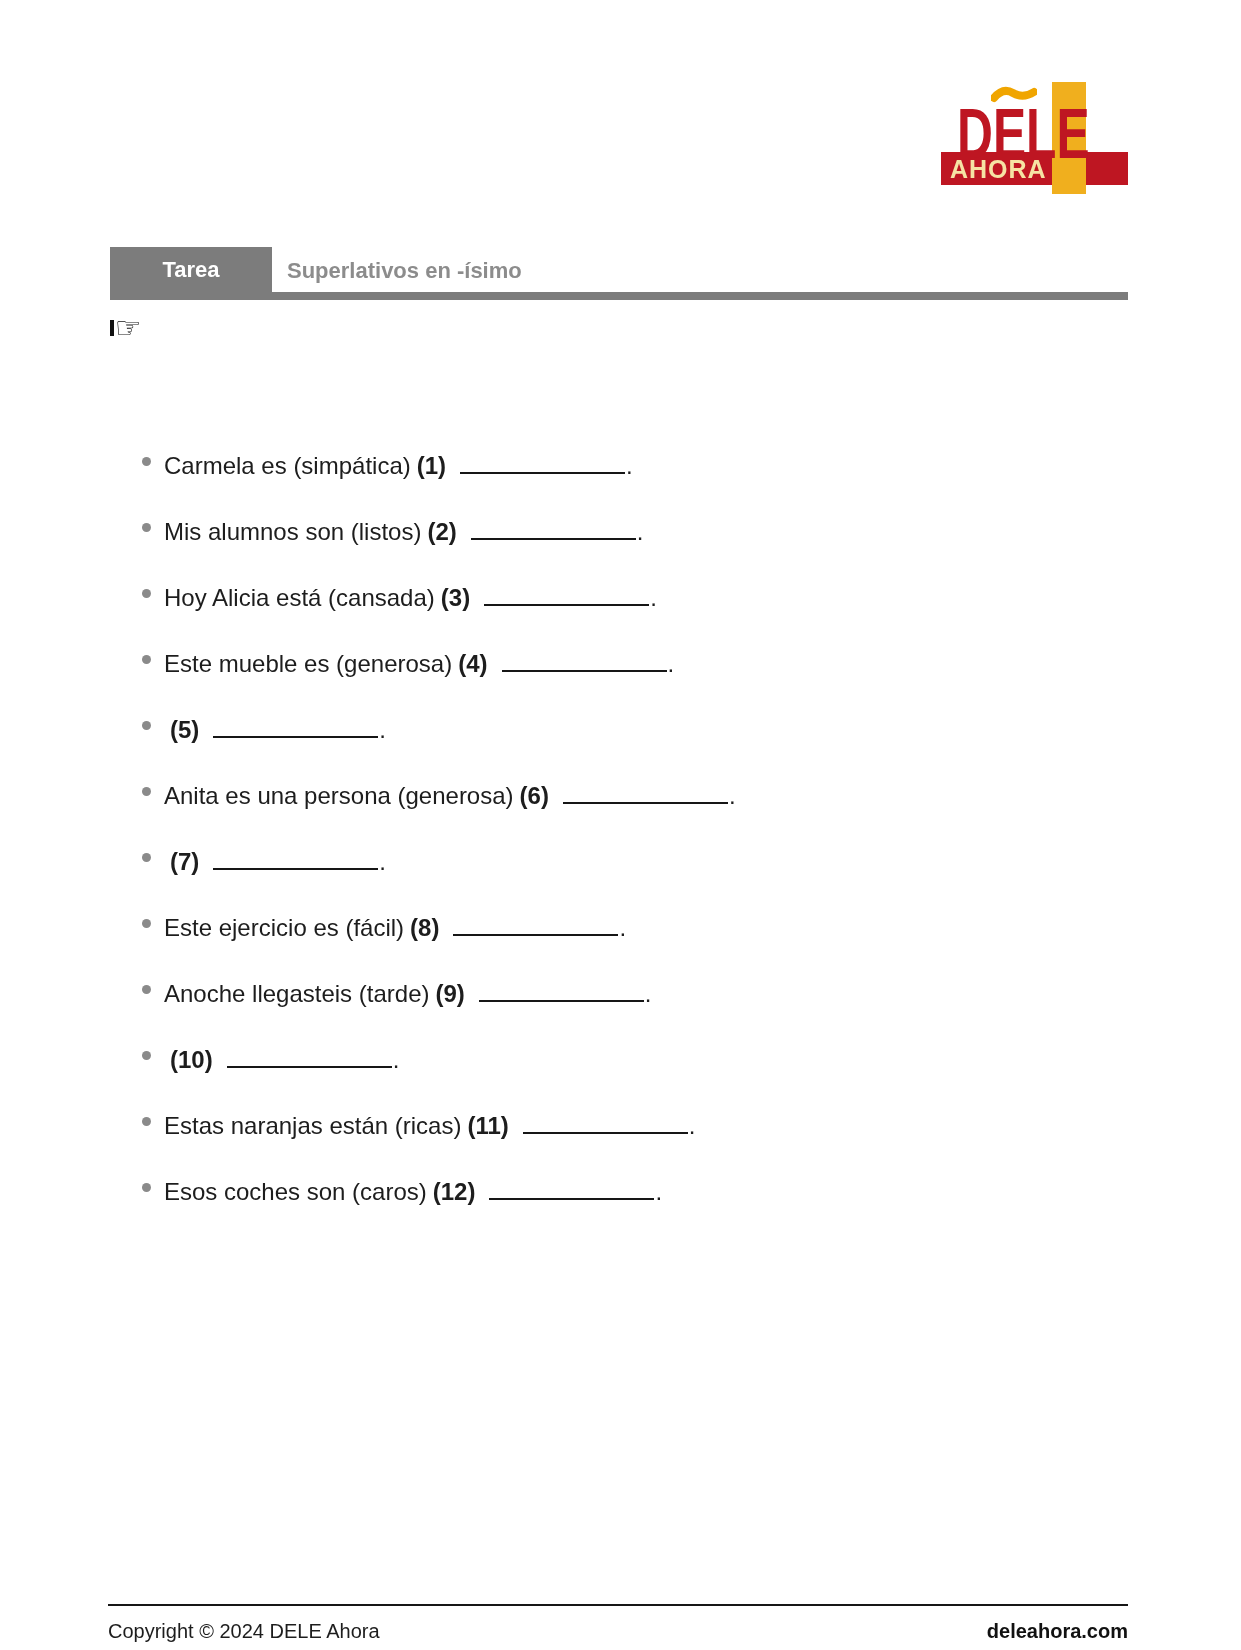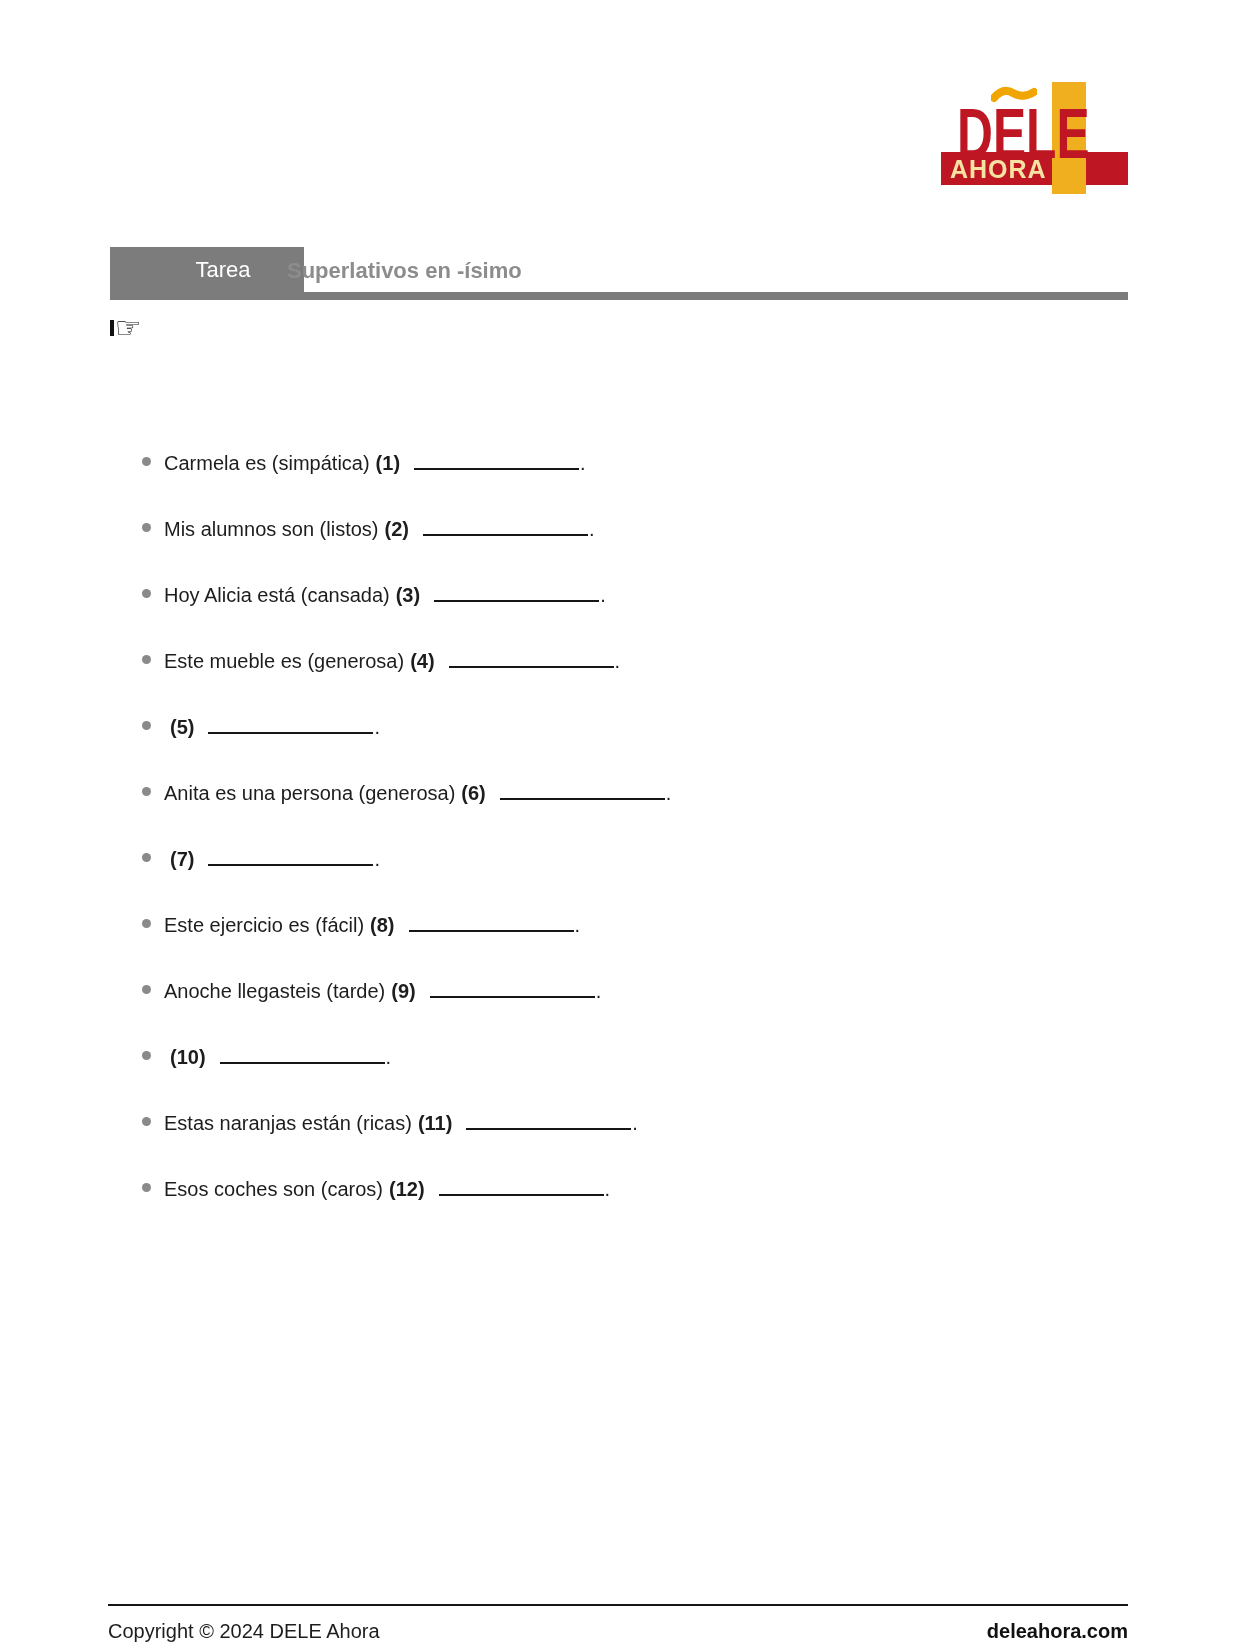--- a/index.html
+++ b/index.html
@@ -33,22 +33,22 @@
     font-size: 71px; line-height: 1; font-weight: bold; color: #be1622;
     letter-spacing: 0px; transform: scaleX(0.70); transform-origin: left top;
     white-space: nowrap;
   }
   .logo-tilde { position: absolute; left: 96px; top: 2px; z-index: 4; }
 
   
   .task-header { position: absolute; left: 110px; top: 203px; width: 1018px; height: 54px; }
   .task-tab {
     position: absolute; left: 0; top: 0; width: 162px; height: 45px;
-    background: #7c7c7c; color: #ffffff; font-size: 22px; font-weight: normal;
-    display: flex; align-items: center; justify-content: center; padding-left: 32px;
+    background: #7c7c7c; color: #ffffff; font-size: 22px; font-weight: bold;
+    display: flex; align-items: center; justify-content: center;
   }
   .task-title {
     position: absolute; left: 177px; top: 0; height: 45px; line-height: 47px;
     color: #8c8c8c; font-size: 22px; font-weight: bold;
   }
   .task-rule { position: absolute; left: 0; top: 45px; width: 1018px; height: 8px; background: #7c7c7c; }
 
   
   .instruction {
     position: absolute; left: 110px; top: 266px; height: 36px;
@@ -57,21 +57,21 @@
   .manicule { display: inline-flex; align-items: center; margin-right: 14px; }
   .manicule-bar { width: 4px; height: 16px; background: #111111; margin-right: 1px; }
   .manicule-glyph {
     font-family: "DejaVu Sans", sans-serif; font-size: 30px; line-height: 1; color: #111111;
   }
 
   
   .items { position: absolute; left: 142px; top: 404px; margin: 0; padding: 0; list-style: none; }
   .items li {
     display: flex; align-items: baseline; height: 26px; margin-bottom: 40px;
-    font-size: 20px; white-space: nowrap;
+    font-size: 24px; white-space: nowrap;
   }
   .bullet {
     width: 9px; height: 9px; border-radius: 50%; background: #8a8a8a;
     align-self: center; margin-right: 13px; flex: 0 0 auto;
   }
   .num { font-weight: bold; margin-left: 6px; }
   .blank {
     display: inline-block; width: 165px; height: 1em;
     border-bottom: 2px solid #161616; margin-left: 14px;
   }

